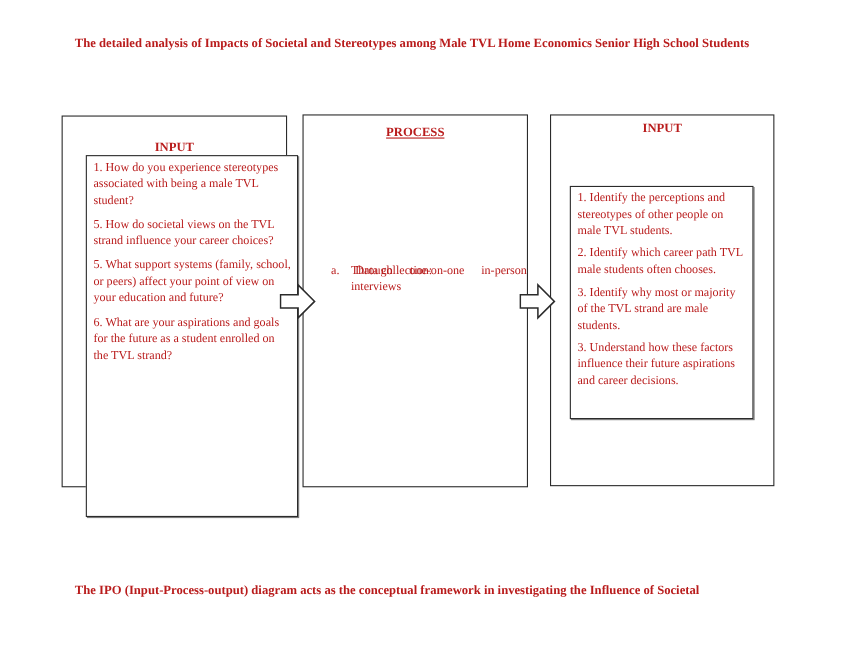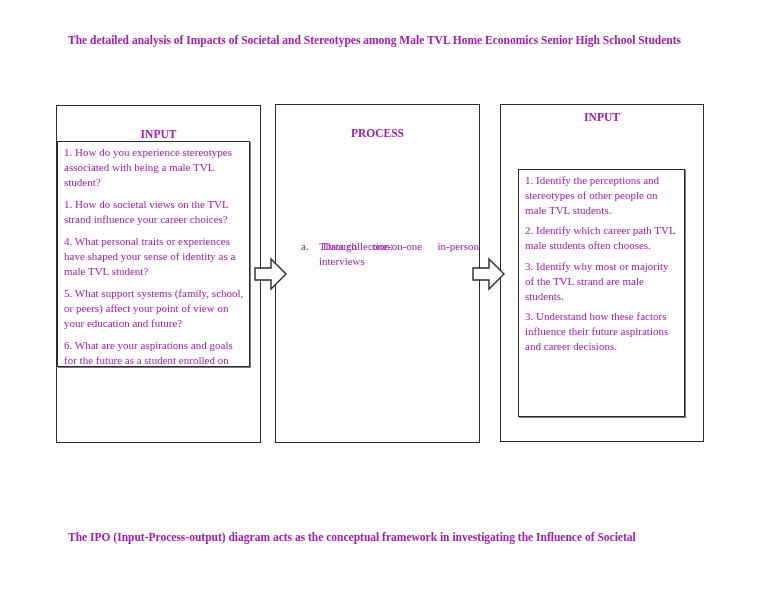--- a/index.html
+++ b/index.html
@@ -2,21 +2,21 @@
 <html><head>
 <meta charset="utf-8">
 <style>
   html, body { margin: 0; padding: 0; background: #ffffff; }
   .page {
     position: relative;
     width: 768px;
     height: 594px;
     background: #ffffff;
     font-family: "Liberation Serif", "DejaVu Serif", serif;
-    color: #a21caf;
+    color: #b91c1c;
     overflow: hidden;
   }
   .title {
     position: absolute;
     left: 68px;
     top: 33px;
     font-size: 11.5px;
     font-weight: bold;
     line-height: 15px;
   }
@@ -38,41 +38,41 @@
   .box-input   { left: 56px;  top: 105px; width: 205px; height: 338px; }
   .box-process { left: 275px; top: 104px; width: 205px; height: 339px; }
   .box-output  { left: 500px; top: 104px; width: 204px; height: 338px; }
   .box-heading {
     text-align: center;
     font-weight: bold;
     font-size: 11.5px;
     line-height: 14px;
   }
   .box-input .box-heading   { margin-top: 21px; }
-  .box-process .box-heading { margin-top: 21px; }
+  .box-process .box-heading { margin-top: 9px; text-decoration: underline; }
   .box-output .box-heading  { margin-top: 5px; }
   .inner-panel {
     position: absolute;
     border: 1px solid #2b2b2b;
     box-shadow: 1px 1px 0 #7a7a7a;
     background: #ffffff;
     box-sizing: border-box;
     font-size: 11px;
     overflow: hidden;
   }
   .input-panel {
-    left: 0; top: 35px;
-    width: 193px; height: 226px;
+    left: 21px; top: 35px;
+    width: 193px; height: 329px;
     padding: 3px 5px 0 6px;
     line-height: 15px;
   }
   .input-panel p { margin: 0 0 7px 0; }
   .output-panel {
     left: 17px; top: 64px;
-    width: 167px; height: 248px;
+    width: 167px; height: 212px;
     padding: 3px 5px 0 6px;
     line-height: 14.8px;
   }
   .output-panel p { margin: 0 0 6px 0; }
   .process-intro {
     position: absolute;
     left: 47px; top: 111px;
     font-size: 11px;
     line-height: 15px;
     margin-top: 23px;
@@ -101,22 +101,21 @@
 <div class="page">
 
   <div class="title">
     <div class="nowrap">The detailed analysis of Impacts of Societal and Stereotypes among Male TVL Home Economics Senior High School Students</div>
   </div>
 
   <div class="iobox box-input">
     <div class="box-heading">INPUT</div>
     <div class="inner-panel input-panel">
       <p>1. How do you experience stereotypes associated with being a male TVL student?</p>
-      <p>1. How do societal views on the TVL strand influence your career choices?</p>
-      <p>4. What personal traits or experiences have shaped your sense of identity as a male TVL student?</p>
+      <p>5. How do societal views on the TVL strand influence your career choices?</p>
       <p>5. What support systems (family, school, or peers) affect your point of view on your education and future?</p>
       <p>6. What are your aspirations and goals for the future as a student enrolled on the TVL strand?</p>
     </div>
   </div>
 
   <div class="iobox box-process">
     <div class="box-heading">PROCESS</div>
     <div class="process-intro">Data collection:</div>
     <div class="process-list-item">
       <span class="marker">a.</span>

